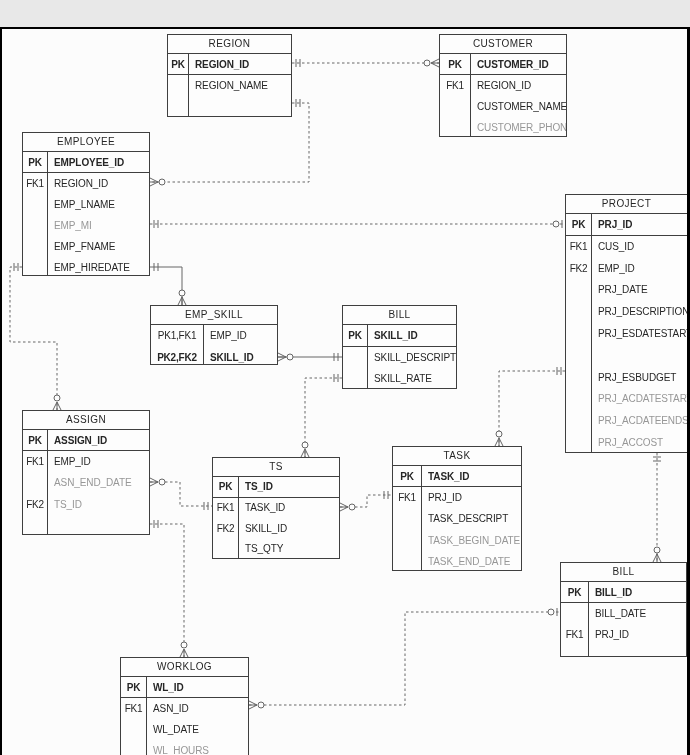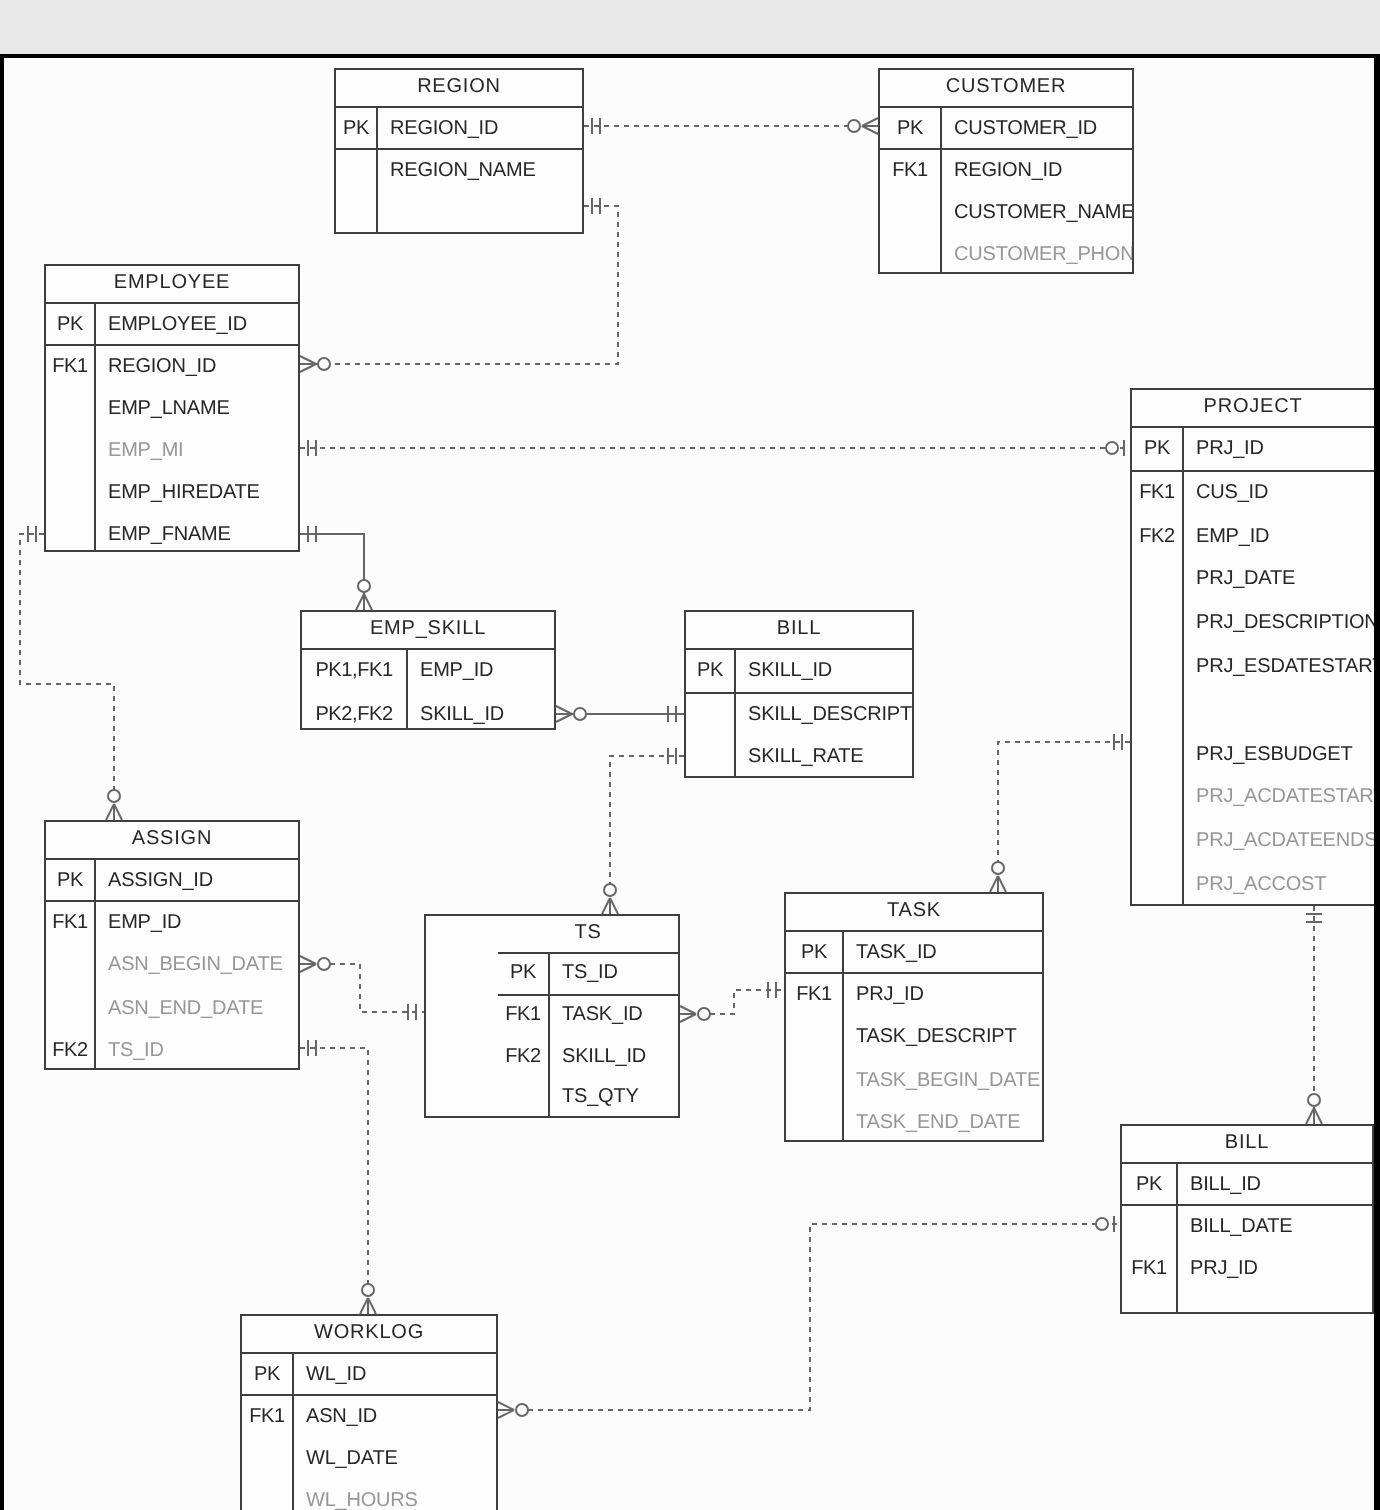--- a/index.html
+++ b/index.html
@@ -35,21 +35,21 @@
     letter-spacing:.4px;
     white-space:nowrap;overflow:hidden;
   }
   .tbl-body{position:relative;height:calc(100% - 19px);overflow:hidden;}
   .tbl-body::before{
     content:"";position:absolute;z-index:3;
     left:var(--kw);top:0;bottom:0;width:1px;
     background:var(--brd,#3f3f3f);
   }
   .row{display:flex;box-sizing:border-box;height:var(--rh);line-height:var(--rh);}
-  .row.pk-sep{border-bottom:1px solid var(--brd,#3f3f3f);}
+  .row.pk-sep{border-bottom:1px solid var(--brd,#3f3f3f);font-weight:bold;}
   .key{
     width:var(--kw);flex:none;
     text-align:center;
     letter-spacing:-.2px;
     white-space:nowrap;overflow:hidden;
   }
   .nm{padding-left:7px;white-space:nowrap;letter-spacing:-.1px;}
   .nm.muted{color:var(--mut,#979797);}
 </style>
 </head>
@@ -222,25 +222,25 @@
           <div class="row">
             <span class="key"></span>
             <span class="nm">EMP_LNAME</span>
           </div>
           <div class="row">
             <span class="key"></span>
             <span class="nm muted">EMP_MI</span>
           </div>
           <div class="row">
             <span class="key"></span>
+            <span class="nm">EMP_FNAME</span>
+          </div>
+          <div class="row">
+            <span class="key"></span>
             <span class="nm">EMP_HIREDATE</span>
-          </div>
-          <div class="row">
-            <span class="key"></span>
-            <span class="nm">EMP_FNAME</span>
           </div>
         </div>
       </div>
       <div class="tbl" style="left: 563px; top: 165px; width: 123px; height: 259px;">
         <div class="tbl-title">PROJECT</div>
         <div class="tbl-body" style="--kw: 25px; --rh: 21.8px;">
           <div class="row pk-sep">
             <span class="key">PK</span>
             <span class="nm">PRJ_ID</span>
           </div>
@@ -321,33 +321,29 @@
           <div class="row pk-sep">
             <span class="key">PK</span>
             <span class="nm">ASSIGN_ID</span>
           </div>
           <div class="row">
             <span class="key">FK1</span>
             <span class="nm">EMP_ID</span>
           </div>
           <div class="row">
             <span class="key"></span>
-            <span class="nm muted">ASN_BEGIN_DATE</span>
-          </div>
-          <div class="row">
-            <span class="key"></span>
             <span class="nm muted">ASN_END_DATE</span>
           </div>
           <div class="row">
             <span class="key">FK2</span>
             <span class="nm muted">TS_ID</span>
           </div>
         </div>
       </div>
-      <div class="tbl" style="left: 210px; top: 428px; width: 128px; height: 102px; padding-left: 36px;">
+      <div class="tbl" style="left: 210px; top: 428px; width: 128px; height: 102px;">
         <div class="tbl-title">TS</div>
         <div class="tbl-body" style="--kw: 25px; --rh: 20.8px;">
           <div class="row pk-sep">
             <span class="key">PK</span>
             <span class="nm">TS_ID</span>
           </div>
           <div class="row">
             <span class="key">FK1</span>
             <span class="nm">TASK_ID</span>
           </div>

